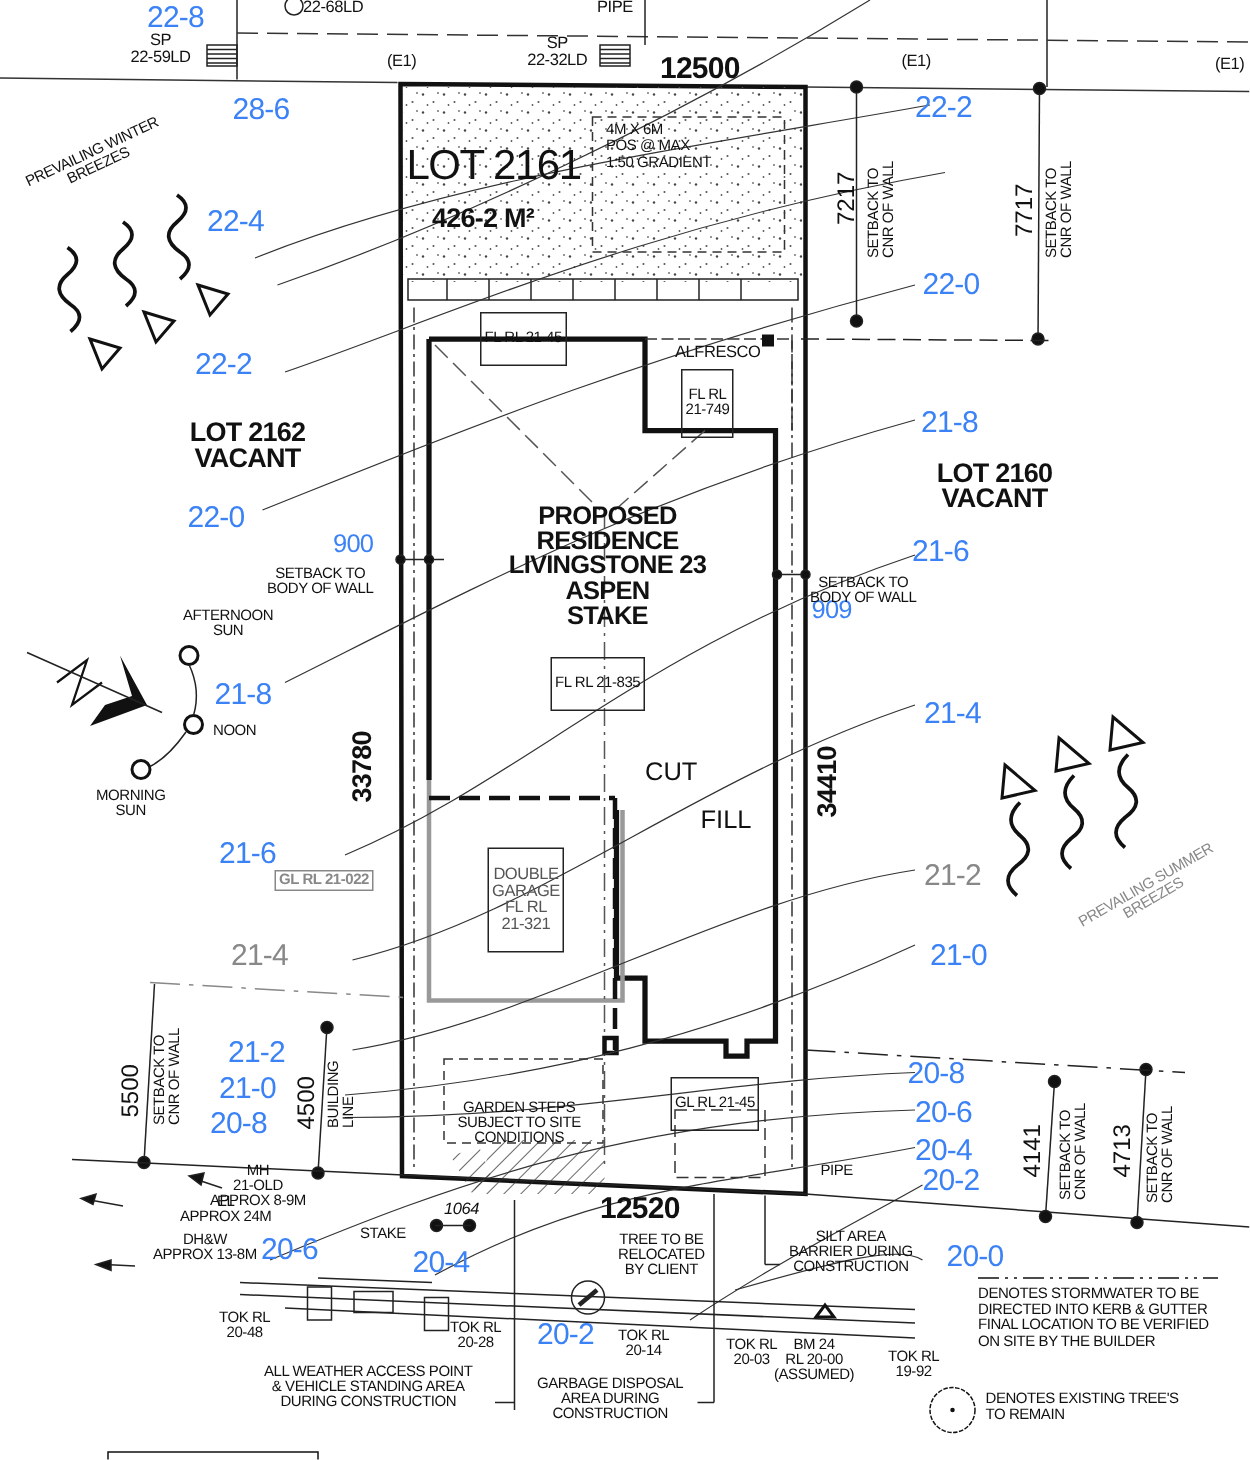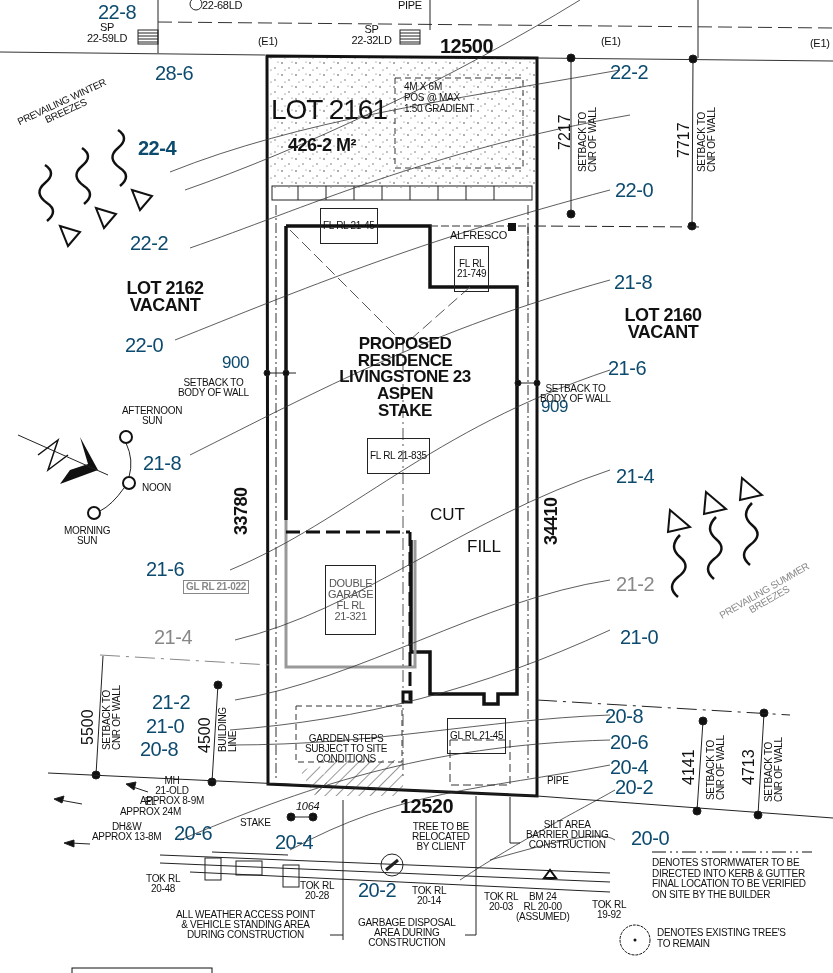--- a/index.html
+++ b/index.html
@@ -1,21 +1,21 @@
 <!DOCTYPE html>
 <html><head>
 <meta charset="utf-8">
 <style>
   html,body{margin:0;padding:0;background:#fff;}
   body{width:833px;height:973px;overflow:hidden;position:relative;font-family:"Liberation Sans Narrow","Liberation Sans",sans-serif;}
   svg{position:absolute;left:0;top:0;}
   .lbl{position:absolute;white-space:nowrap;color:#111;font-family:"Liberation Sans",sans-serif;line-height:1;}
   .ctr{text-align:center;}
   .big{font-weight:bold;font-size:18px;letter-spacing:-0.5px;}
-  .contour{font-size:20px;font-weight:300;color:#0c4a6e;letter-spacing:-0.5px;}
+  .contour{font-size:20px;font-weight:300;color:#3b82f6;letter-spacing:-0.5px;}
   .sm{font-size:11px;letter-spacing:-0.3px;}
   .xs{font-size:10px;letter-spacing:-0.3px;}
   .g{color:#888;}
   .box{border:1px solid #222;padding:12px 2px;}
   .gbox{border:1px solid #888;padding:1px 2px;color:#888;}
 </style>
 </head>
 <body>
 
 <svg width="833" height="973" viewBox="0 0 833 973">
@@ -309,21 +309,21 @@
     <div>CNR OF WALL</div>
   </div>
 <div class="lbl" style="left:741px;top:785px;font-size:16px;transform:rotate(-90deg);transform-origin:left top;">4713</div>
 <div class="lbl xs" style="left:764px;top:802px;transform:rotate(-90deg);transform-origin:left top;">
     <div>SETBACK TO</div>
     <div>CNR OF WALL</div>
   </div>
 <div class="lbl sm" style="left:296px;top:801px;font-style:italic;">1064</div>
 
 <div class="lbl contour" style="left:155px;top:63px;">28-6</div>
-<div class="lbl contour" style="left:138px;top:138px;font-weight:bold;">22-4</div>
+<div class="lbl contour" style="left:138px;top:138px;">22-4</div>
 <div class="lbl contour" style="left:130px;top:233px;">22-2</div>
 <div class="lbl contour" style="left:125px;top:335px;">22-0</div>
 <div class="lbl contour" style="left:143px;top:453px;">21-8</div>
 <div class="lbl contour" style="left:146px;top:559px;">21-6</div>
 <div class="lbl contour g" style="left:154px;top:627px;">21-4</div>
 <div class="lbl contour" style="left:152px;top:692px;">21-2</div>
 <div class="lbl contour" style="left:146px;top:716px;">21-0</div>
 <div class="lbl contour" style="left:140px;top:739px;">20-8</div>
 <div class="lbl contour" style="left:174px;top:823px;">20-6</div>
 <div class="lbl contour" style="left:275px;top:832px;">20-4</div>
@@ -362,21 +362,21 @@
 
 <div class="lbl xs ctr" style="left:140px;top:776px;">
     <div>MH</div>
     <div>21-OLD</div>
     <div>APPROX 8-9M</div>
   </div>
 <div class="lbl xs ctr" style="left:74px;top:797px;margin-left:46px;">
     <div>EL</div>
     <div>APPROX 24M</div>
   </div>
-<div class="lbl xs ctr" style="left:92px;top:822px;text-align:center;">
+<div class="lbl xs ctr" style="left:102px;top:822px;text-align:center;">
     <div>DH&amp;W</div>
     <div>APPROX 13-8M</div>
   </div>
 <div class="lbl xs" style="left:240px;top:818px;">STAKE</div>
 <div class="lbl xs" style="left:547px;top:776px;">PIPE</div>
 <div class="lbl xs ctr" style="left:146px;top:874px;">
     <div>TOK RL</div>
     <div>20-48</div>
   </div>
 <div class="lbl xs ctr" style="left:300px;top:881px;">

